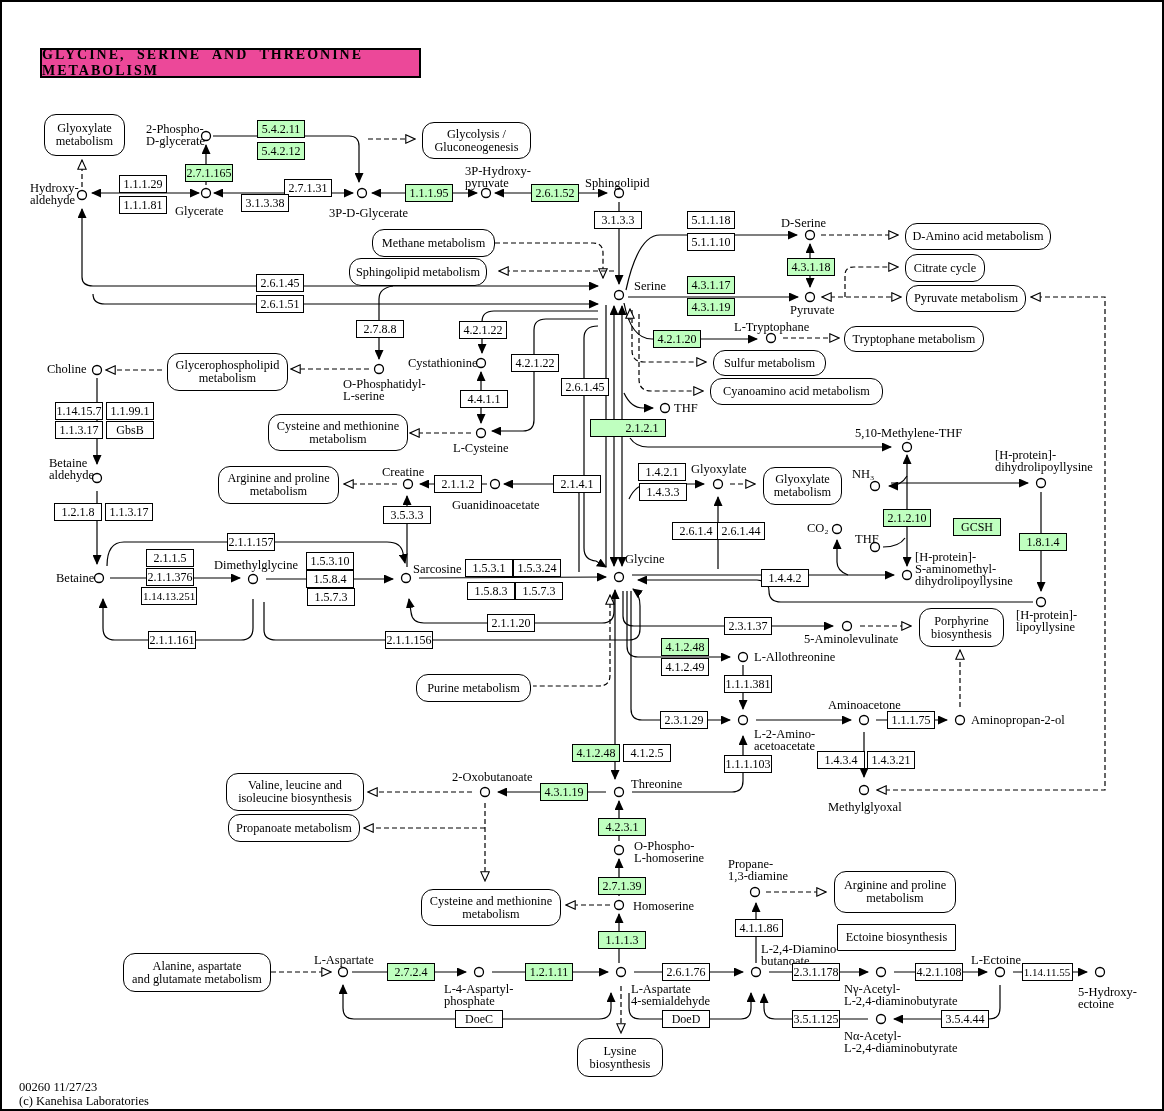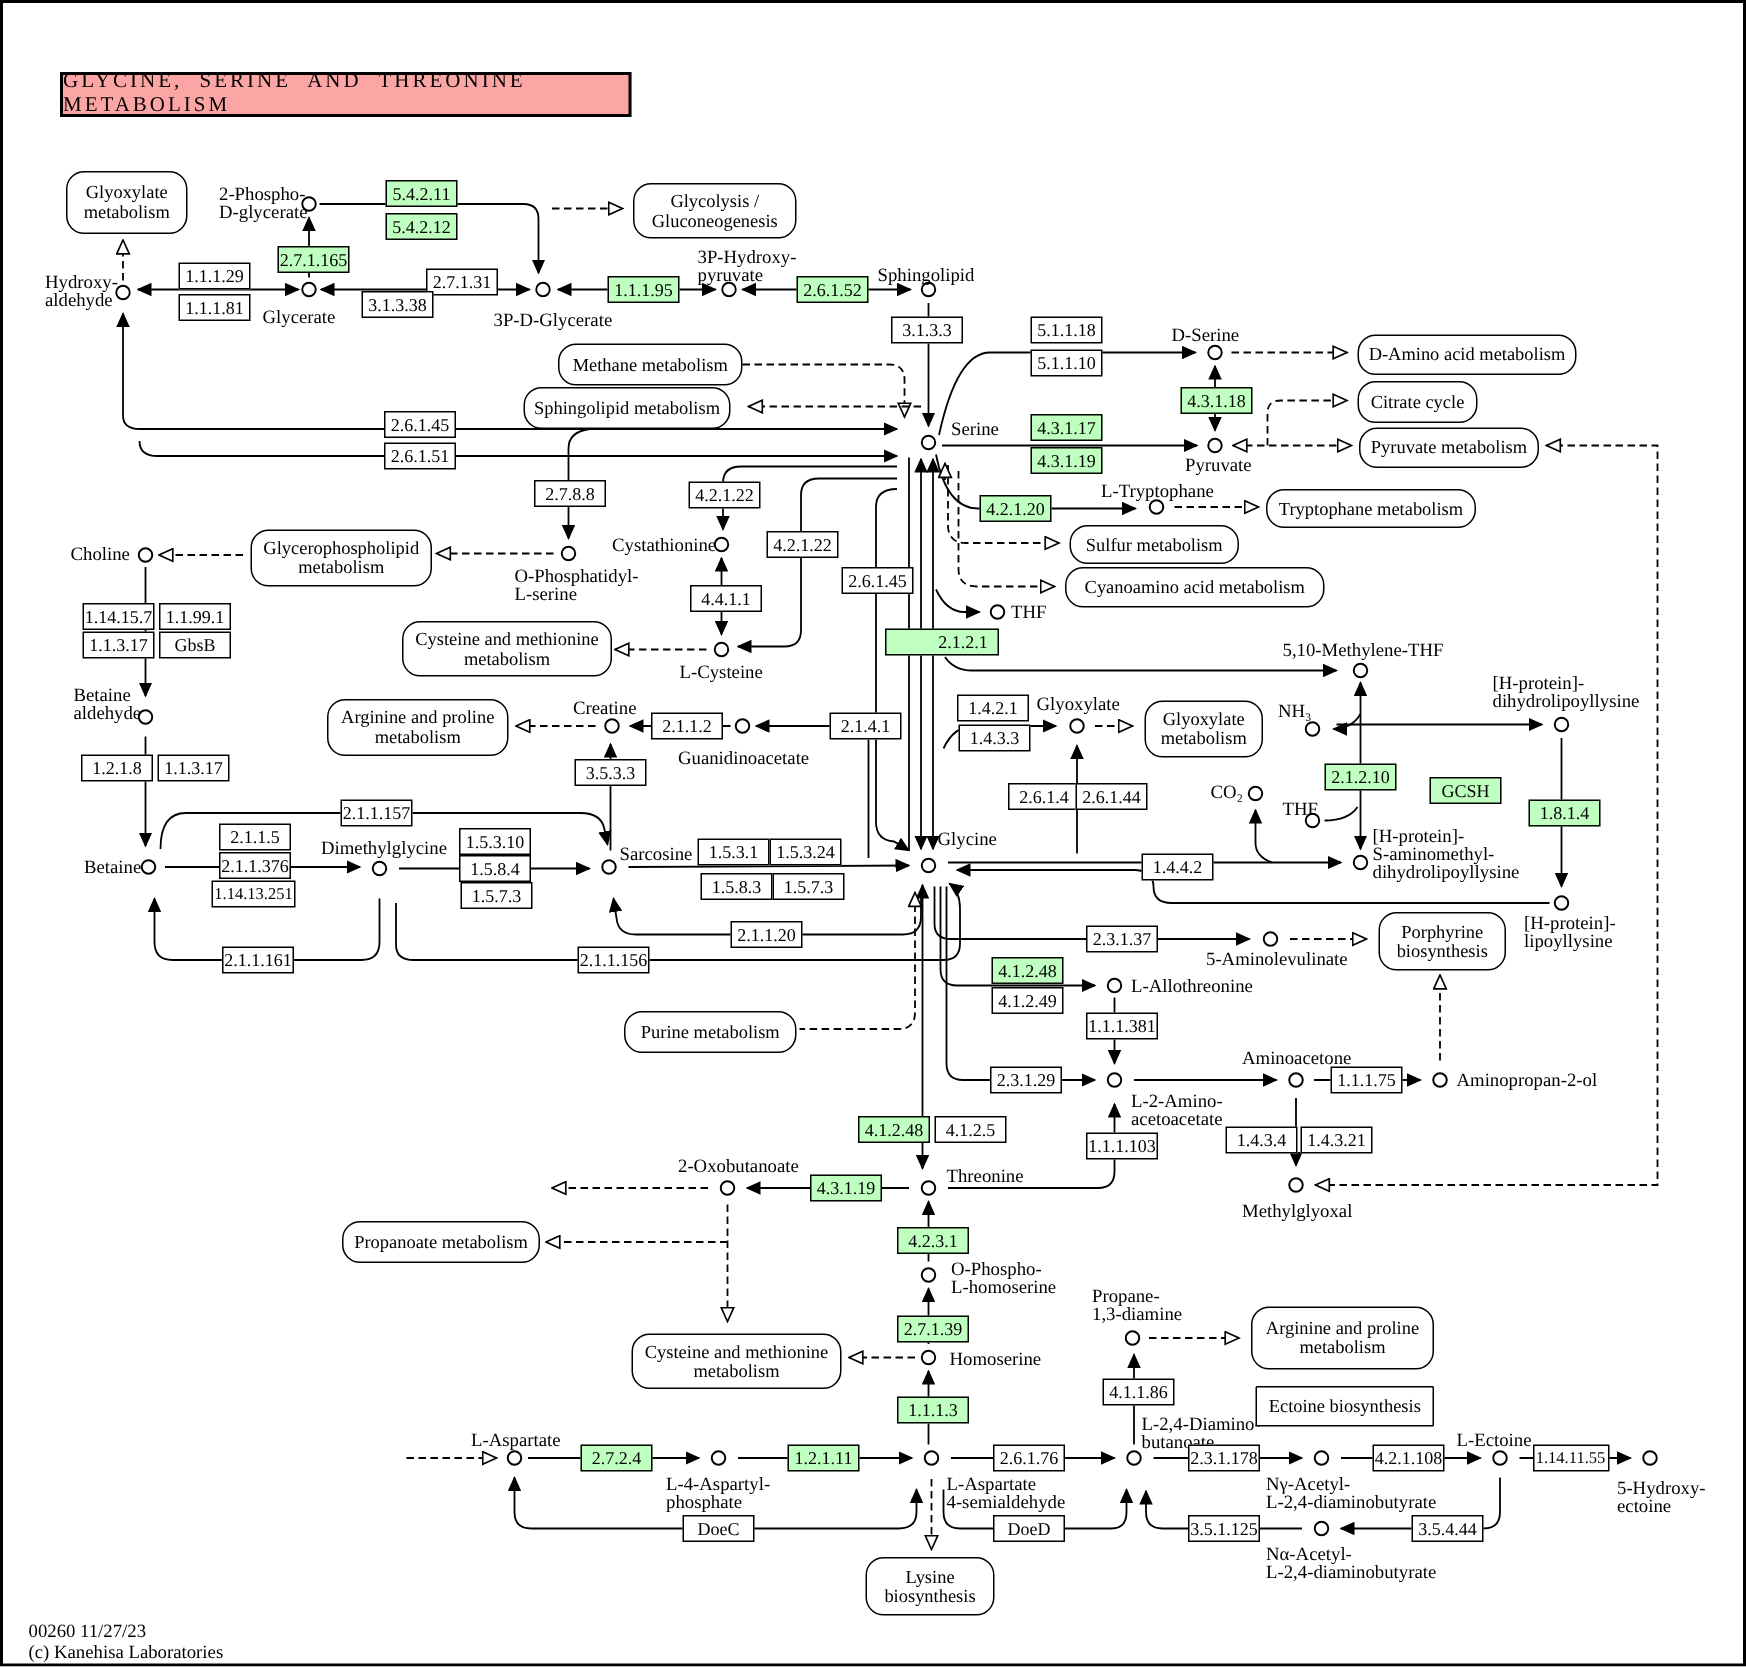--- a/index.html
+++ b/index.html
@@ -1,18 +1,18 @@
 <!DOCTYPE html>
 <html><head>
 <meta charset="utf-8">
 <style>
   html,body{margin:0;padding:0;background:#fff;}
   #diagram{position:relative;width:1164px;height:1111px;background:#fff;border:2px solid #000;box-sizing:border-box;font-family:"Liberation Serif","DejaVu Serif",serif;overflow:hidden;}
   #diagram svg{position:absolute;left:0;top:0;}
-  .titlebox{position:absolute;border:2px solid #000;display:flex;align-items:center;justify-content:center;font-size:14px;letter-spacing:2px;word-spacing:6px;background:#fca5a5;z-index:5;}
+  .titlebox{position:absolute;border:2px solid #000;display:flex;align-items:center;justify-content:center;font-size:14px;letter-spacing:2px;word-spacing:6px;background:#ec4899;z-index:5;font-weight:bold;}
   .enz{position:absolute;border:1px solid #000;background:#fff;text-align:center;font-size:12px;line-height:16px;height:16px;z-index:4;white-space:nowrap;overflow:hidden;}
   .enz.green{background:#BFFFBF;}
   .pw{position:absolute;border:1px solid #000;border-radius:12px;background:#fff;display:flex;align-items:center;justify-content:center;text-align:center;font-size:12.3px;line-height:13px;white-space:pre;z-index:4;}
   .pw.rect{border-radius:1px;}
   .met{position:absolute;font-size:12.5px;line-height:12px;white-space:pre;z-index:3;color:#000;}
   .footer{position:absolute;font-size:12.5px;line-height:14px;white-space:pre;z-index:3;}
 </style>
 </head>
 <body>
 
@@ -272,23 +272,27 @@
 metabolism</div>
     <div class="pw" style="left: 266px; top: 412px; width: 138px; height: 35px;">Cysteine and methionine
 metabolism</div>
     <div class="pw" style="left: 216px; top: 464px; width: 119px; height: 36px;">Arginine and proline
 metabolism</div>
     <div class="pw" style="left: 761px; top: 465px; width: 77px; height: 36px;">Glyoxylate
 metabolism</div>
     <div class="pw" style="left: 917px; top: 606px; width: 83px; height: 37px;">Porphyrine
 biosynthesis</div>
     <div class="pw" style="left: 414px; top: 672px; width: 113px; height: 26px;">Purine metabolism</div>
+    <div class="pw" style="left: 224px; top: 771px; width: 136px; height: 36px;">Valine, leucine and
+isoleucine biosynthesis</div>
     <div class="pw" style="left: 226px; top: 812px; width: 130px; height: 26px;">Propanoate metabolism</div>
     <div class="pw" style="left: 419px; top: 887px; width: 138px; height: 35px;">Cysteine and methionine
 metabolism</div>
+    <div class="pw" style="left: 121px; top: 951px; width: 146px; height: 37px;">Alanine, aspartate
+and glutamate metabolism</div>
     <div class="pw" style="left: 575px; top: 1036px; width: 84px; height: 37px;">Lysine
 biosynthesis</div>
     <div class="pw" style="left: 832px; top: 869px; width: 120px; height: 40px;">Arginine and proline
 metabolism</div>
     <div class="pw rect" style="left: 835px; top: 922px; width: 117px; height: 25px;">Ectoine biosynthesis</div>
     <div class="met" style="left: 28px; top: 180px;">Hydroxy-
 aldehyde</div>
     <div class="met" style="left: 144px; top: 121px;">2-Phospho-
 D-glycerate</div>
     <div class="met" style="left: 173px; top: 203px;">Glycerate</div>

